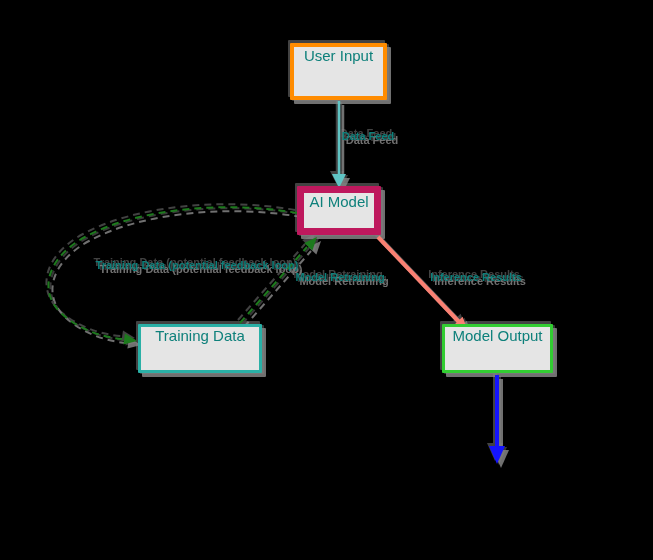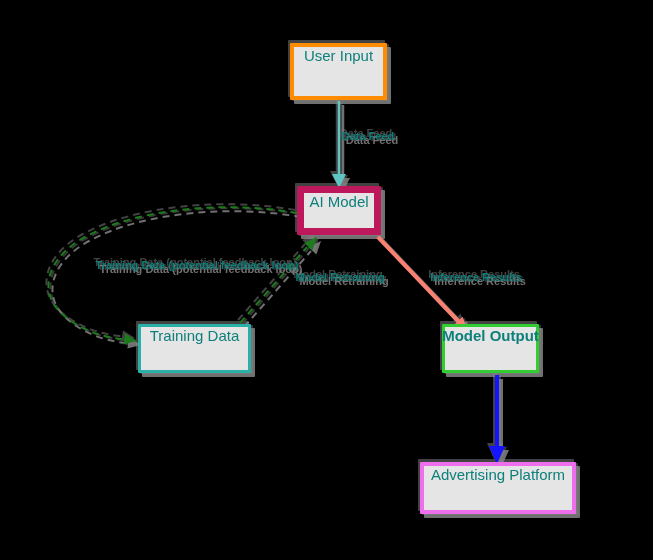--- a/index.html
+++ b/index.html
@@ -34,22 +34,22 @@
     color: #0e807b;
     font-size: 15px;
     display: flex;
     align-items: flex-start;
     justify-content: center;
     white-space: nowrap;
     border-radius: 1px;
   }
   .n-user-input            { left: 290px; top: 43px;  width: 97px;  height: 57px; border: 4px solid #ff8c00; }
   .n-ai-model              { left: 297px; top: 186px; width: 84px;  height: 49px; border: 7px solid #be185d; }
-  .n-training-data         { left: 138px; top: 324px; width: 113px; height: 49px; border: 3px solid #2ab0a6; }
-  .n-model-output          { left: 442px; top: 324px; width: 97px; height: 49px; border: 3px solid #32cd32; font-weight: bold; }
+  .n-training-data         { left: 138px; top: 324px; width: 124px; height: 49px; border: 3px solid #2ab0a6; }
+  .n-model-output          { left: 442px; top: 324px; width: 111px; height: 49px; border: 3px solid #32cd32; }
   .n-advertising-platform  { left: 420px; top: 462px; width: 156px; height: 52px; border: 4px solid #ee6fee; }
 
   .edge-label {
     position: absolute;
     color: #0e807b;
     font-size: 11px;
     font-weight: bold;
     white-space: nowrap;
     transform: translateX(-50%);
     line-height: 15px;
@@ -89,23 +89,20 @@
     </div>
     <div class="node n-ai-model">
       <span>AI Model</span>
     </div>
     <div class="node n-training-data">
       <span>Training Data</span>
     </div>
     <div class="node n-model-output">
       <span>Model Output</span>
     </div>
-    <div class="node n-advertising-platform">
-      <span>Advertising Platform</span>
-    </div>
 
     <div class="edge-label l-data-feed">Data Feed</div>
     <div class="edge-label l-feedback-loop">Training Data (potential feedback loop)</div>
     <div class="edge-label l-model-retraining">Model Retraining</div>
     <div class="edge-label l-inference-results">Inference Results</div>
 
   </div>
 </div>
 
 </body></html>

